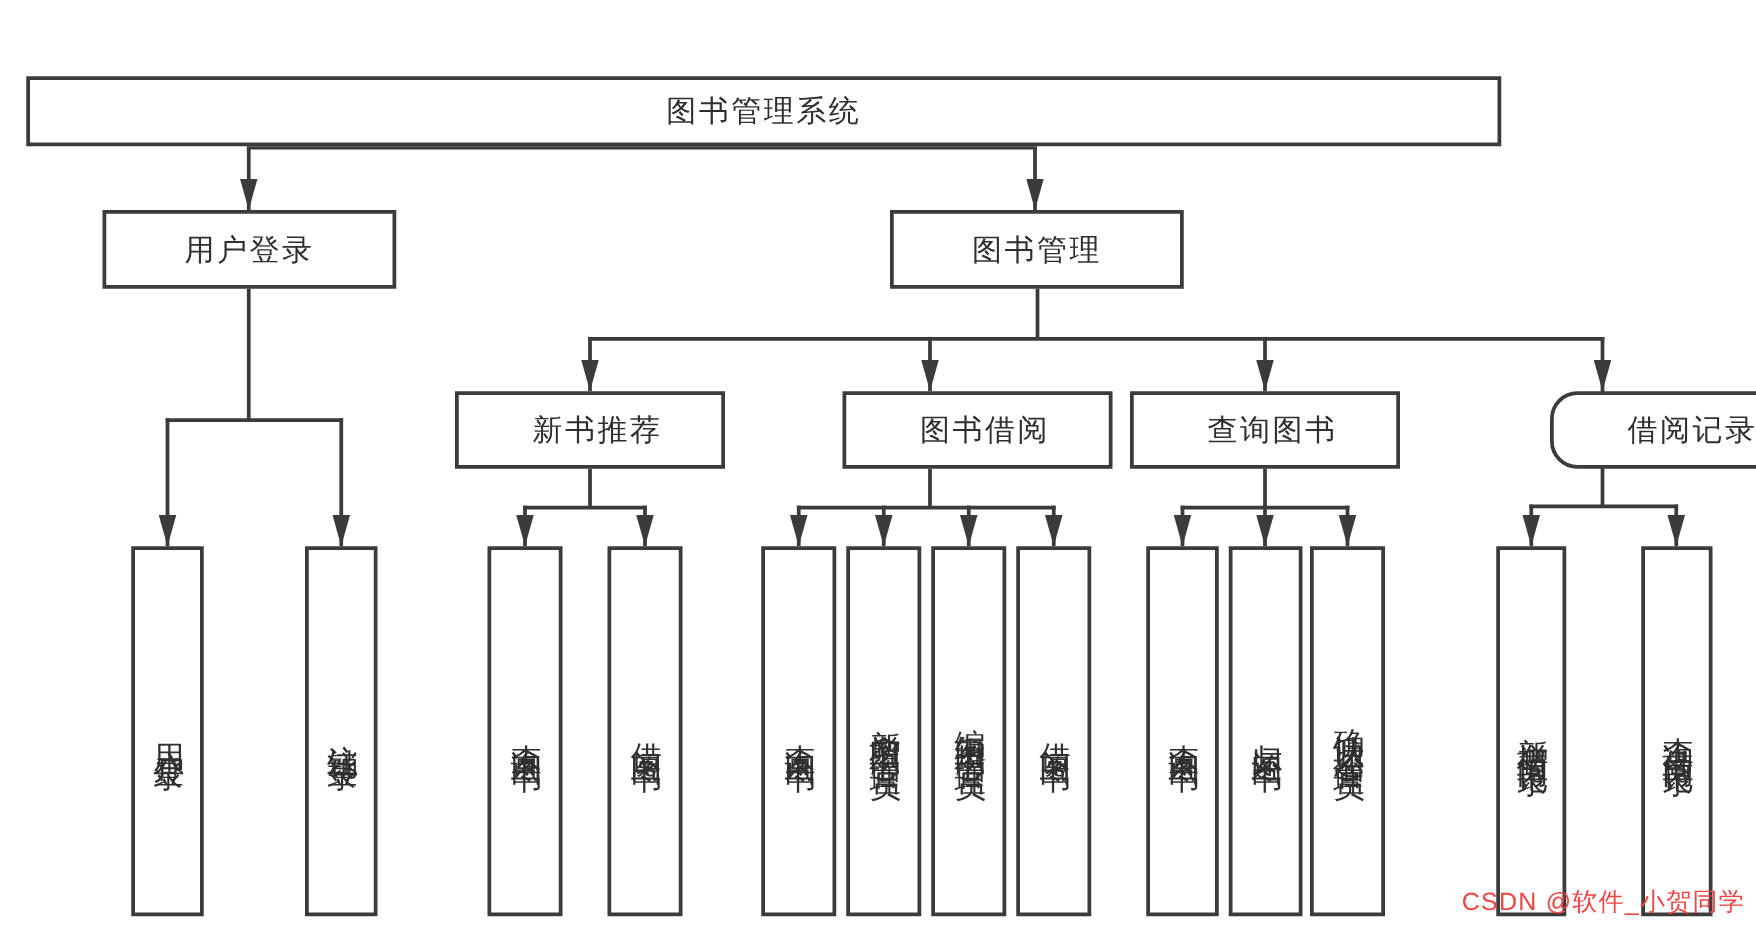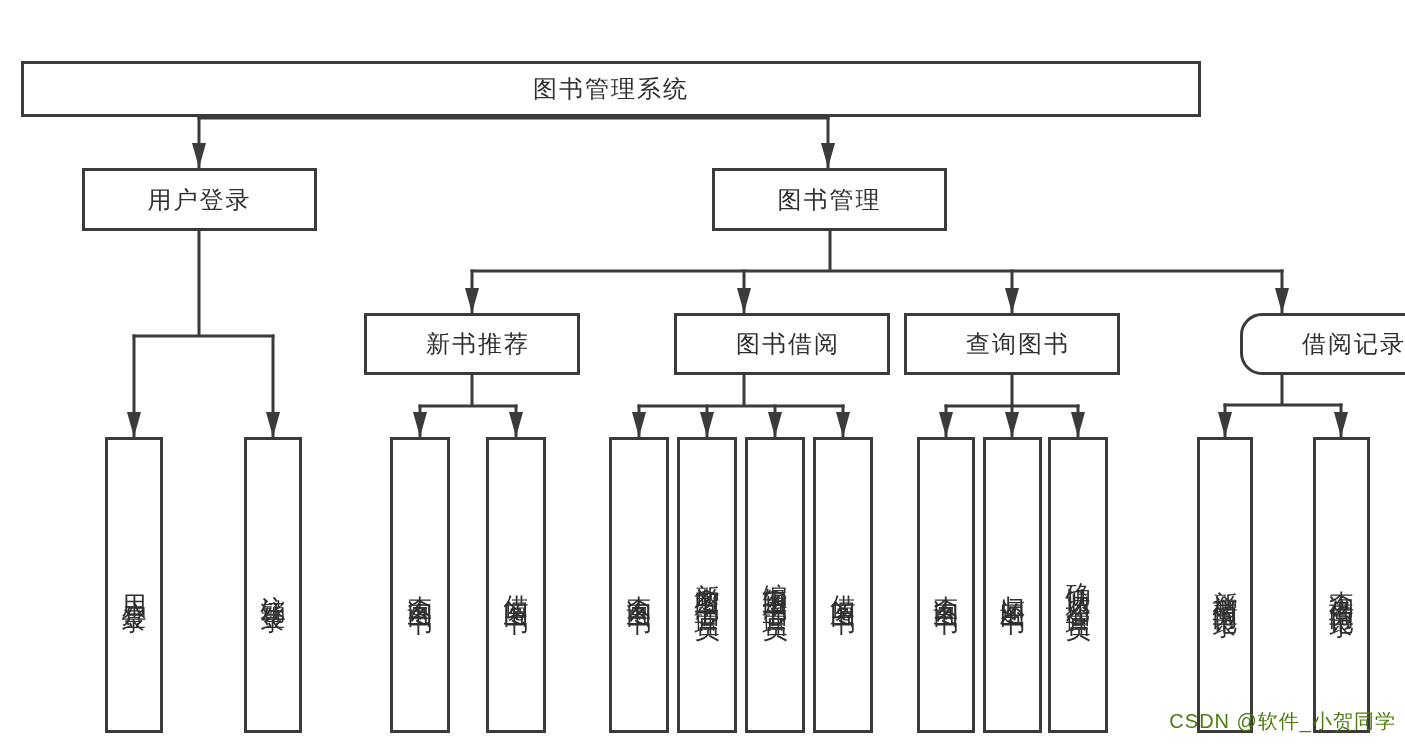--- a/index.html
+++ b/index.html
@@ -53,21 +53,21 @@
     letter-spacing: 5px;
     line-height: 1;
     max-height: 286px;
   }
   .watermark {
     position: absolute;
     right: 9px;
     top: 708px;
     font-size: 20px;
     letter-spacing: 1px;
-    color: #4d7c0f;
+    color: #ef4444;
     white-space: nowrap;
   }
 </style>
 </head>
 <body>
 
 <div class="canvas">
 
   <svg class="wires" viewBox="0 0 1405 747" xmlns="http://www.w3.org/2000/svg">
     <defs>

